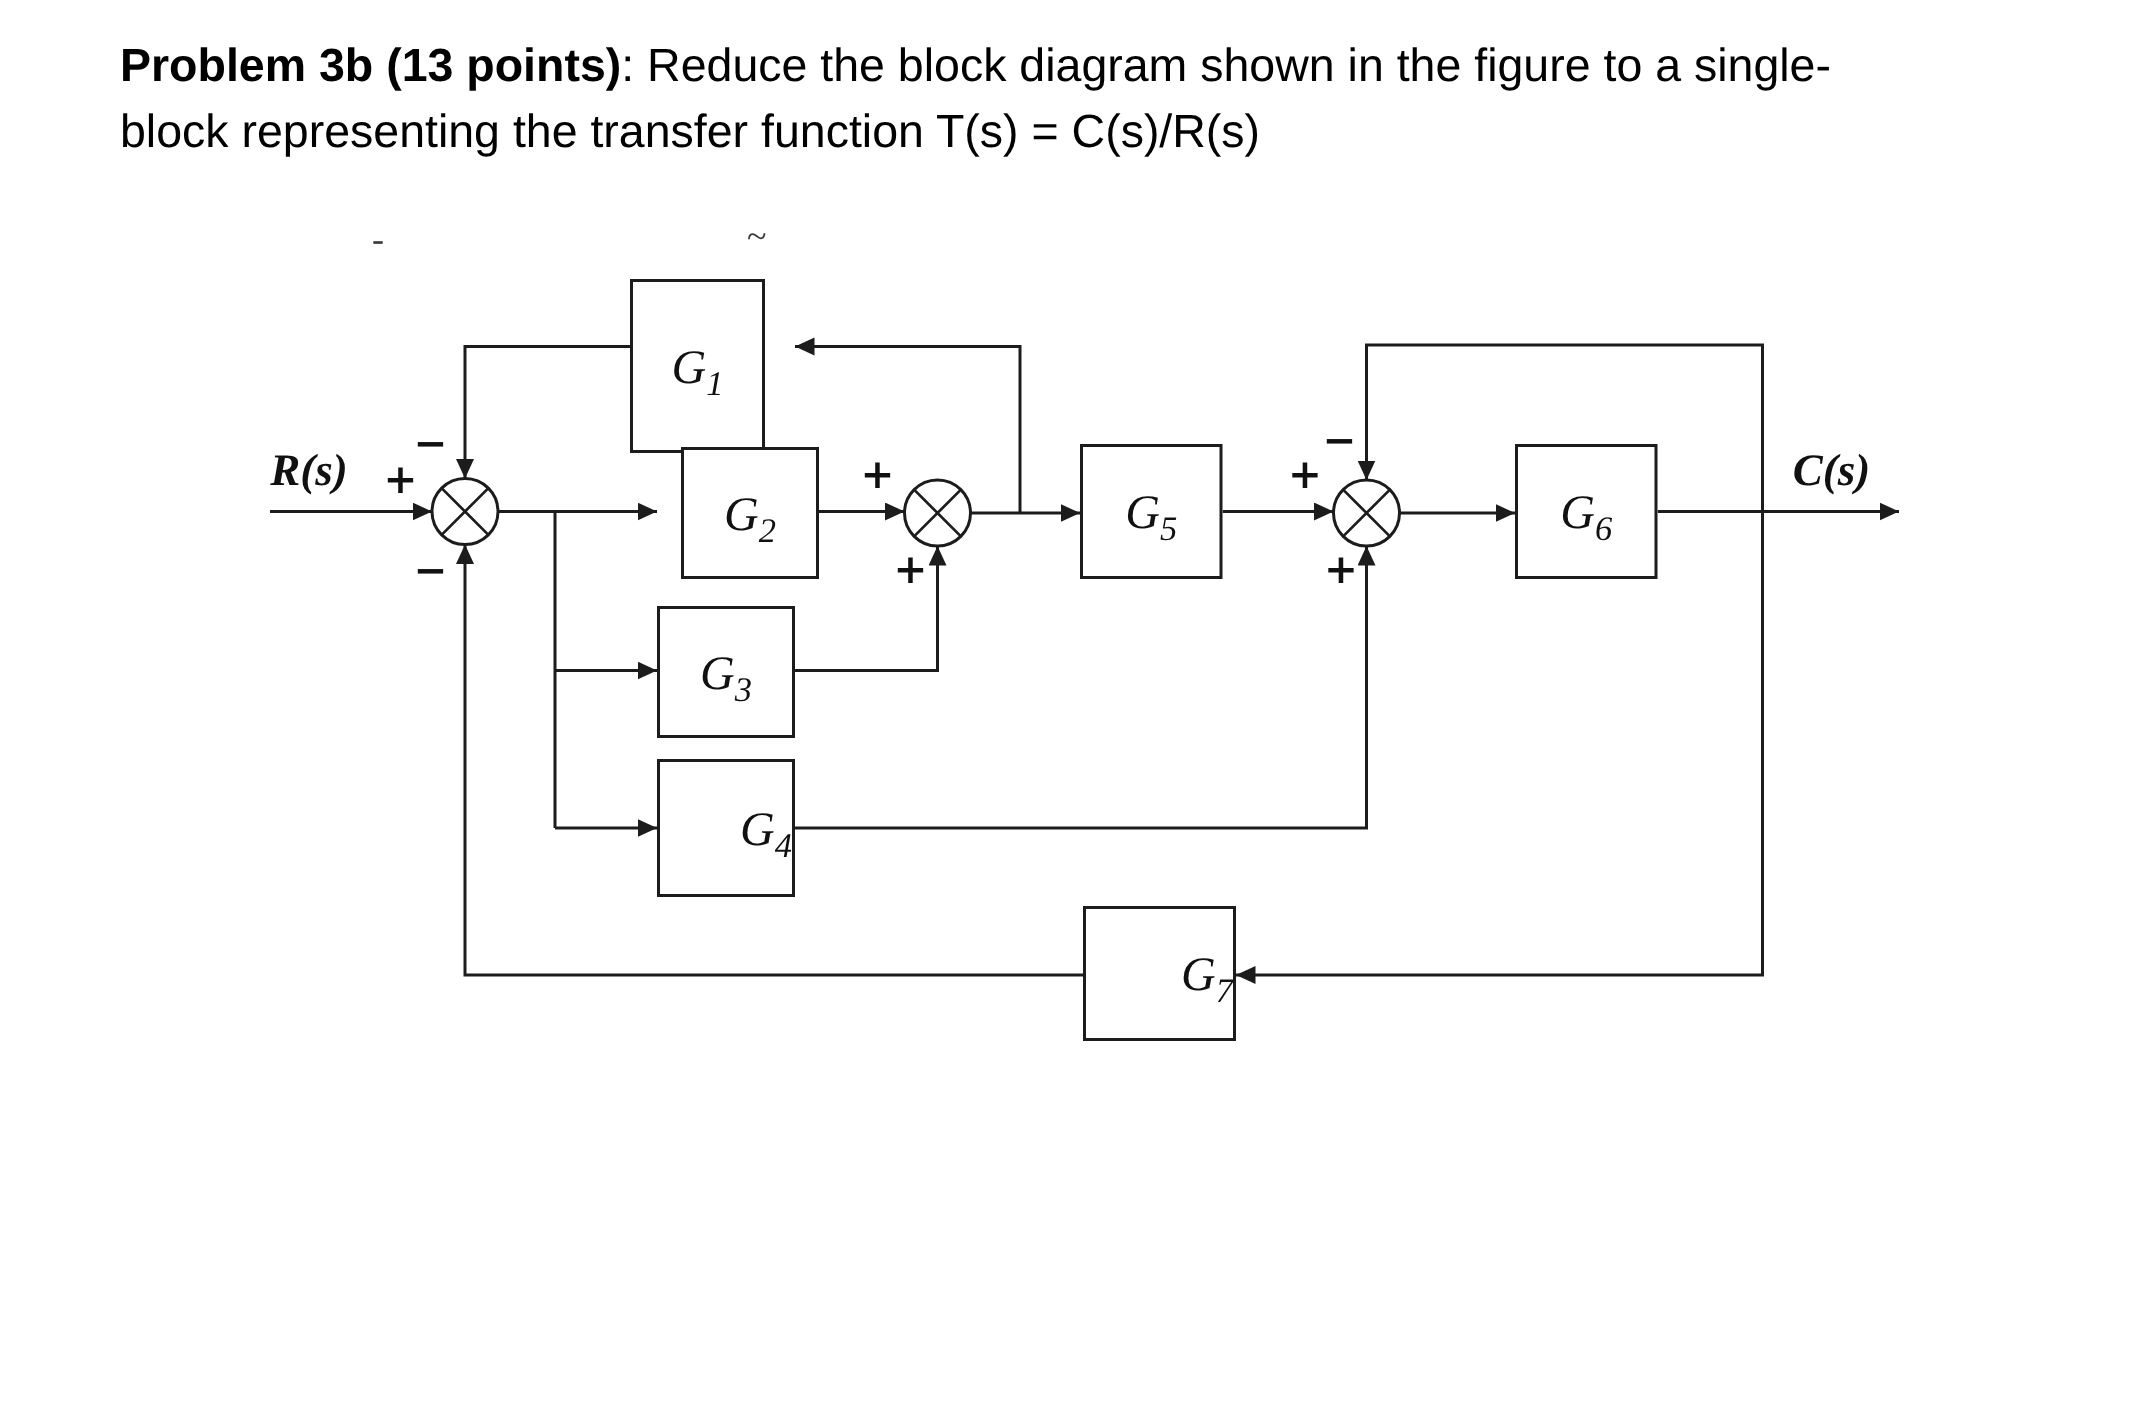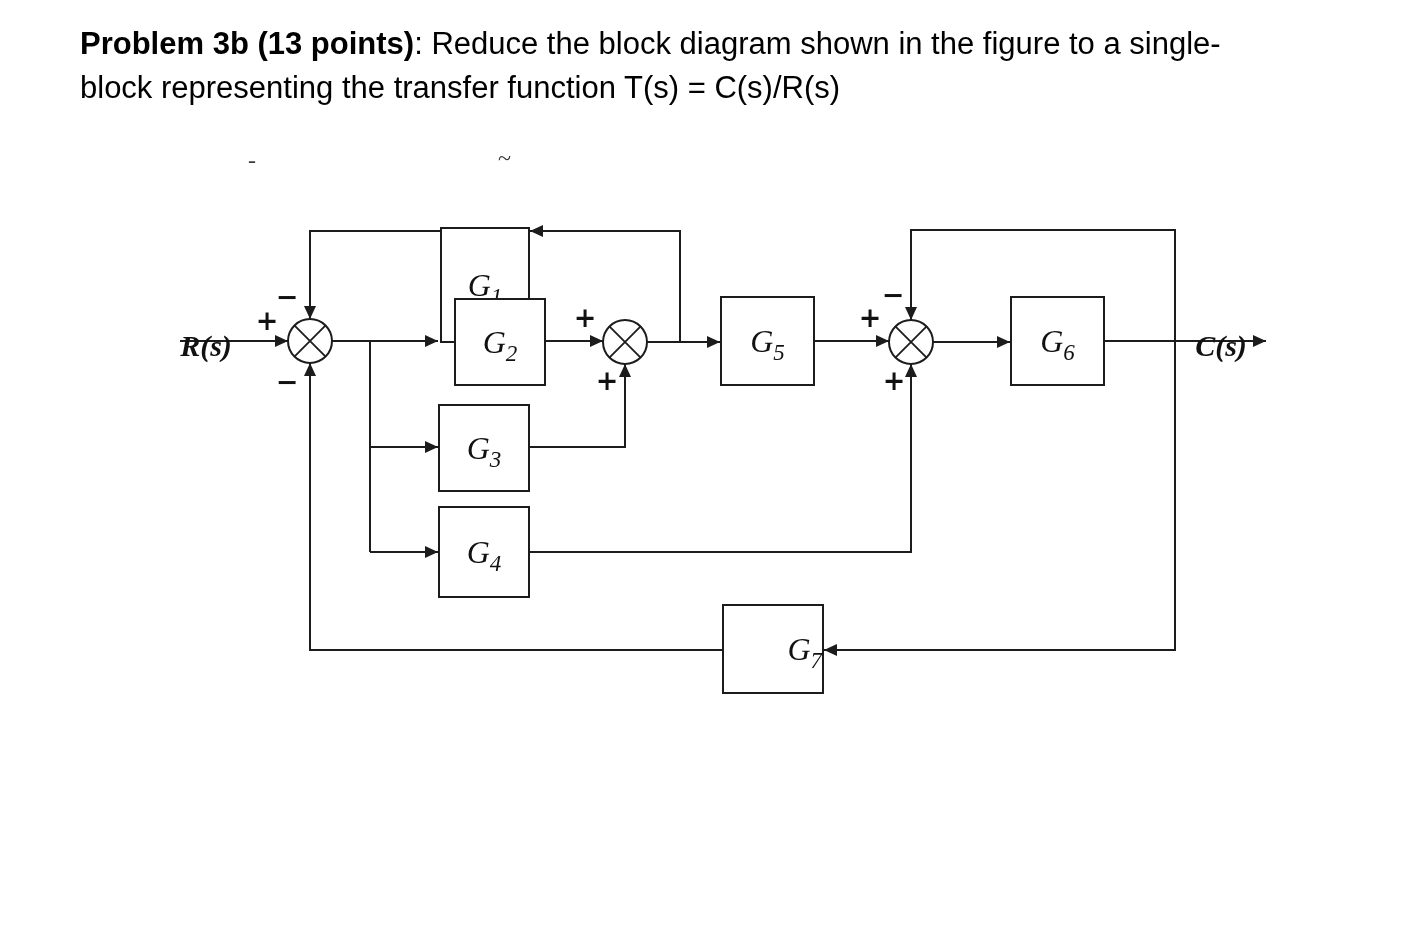--- a/index.html
+++ b/index.html
@@ -16,21 +16,21 @@
   .block { position:absolute; z-index:2; border:2px solid #1c1c1c; background:#fff;
            display:flex; align-items:center; justify-content:center;
            font-family:"Liberation Serif", serif; font-style:italic; font-size:32px; color:#111; }
   .block .sub { font-size:23px; position:relative; top:8px; }
 
   .sign { position:absolute; z-index:3; transform:translate(-50%,-50%);
           font-family:"DejaVu Serif", serif; font-weight:700; font-size:27px; color:#111; line-height:1; }
 
   .signal { position:absolute; z-index:3; transform:translate(-50%,-50%);
             font-family:"Liberation Serif", serif; font-style:italic; font-weight:700;
-            font-size:30px; color:#111; white-space:nowrap;margin-top:32px; }
+            font-size:30px; color:#111; white-space:nowrap; }
 
   .stray { position:absolute; z-index:3; color:#3a3a3a; font-size:24px;
            font-family:"Liberation Serif", serif; line-height:1; }
 </style>
 </head>
 <body>
 
 <div class="page">
 
   <div class="header">
@@ -91,30 +91,30 @@
           <circle cx="625" cy="342" r="22" stroke-width="2"></circle>
           <path d="M609.4,326.4 L640.6,357.6 M609.4,357.6 L640.6,326.4" stroke-width="1.8" fill="none"></path>
         </g>
         <g>
           <circle cx="911" cy="342" r="22" stroke-width="2"></circle>
           <path d="M895.4,326.4 L926.6,357.6 M895.4,357.6 L926.6,326.4" stroke-width="1.8" fill="none"></path>
         </g>
       </g>
     </svg>
 
-    <div class="block" style="left:440px;top:186px;width:90px;height:116px;margin-top:41px;">
+    <div class="block" style="left:420px;top:186px;width:90px;height:116px;">
       <span><span>G</span><span class="sub">1</span></span>
     </div>
     <div class="block" style="left:454px;top:298px;width:92px;height:88px;">
       <span><span>G</span><span class="sub">2</span></span>
     </div>
     <div class="block" style="left:438px;top:404px;width:92px;height:88px;">
       <span><span>G</span><span class="sub">3</span></span>
     </div>
-    <div class="block" style="left:438px;top:506px;width:92px;height:92px;">
+    <div class="block" style="left:438px;top:506px;width:92px;height:92px;justify-content:flex-end;">
       <span><span>G</span><span class="sub">4</span></span>
     </div>
     <div class="block" style="left:720px;top:296px;width:95px;height:90px;align-items:center;">
       <span><span>G</span><span class="sub">5</span></span>
     </div>
     <div class="block" style="left:1010px;top:296px;width:95px;height:90px;text-align:center;">
       <span><span>G</span><span class="sub">6</span></span>
     </div>
     <div class="block" style="left:722px;top:604px;width:102px;height:90px;justify-content:flex-end;">
       <span><span>G</span><span class="sub">7</span></span>

